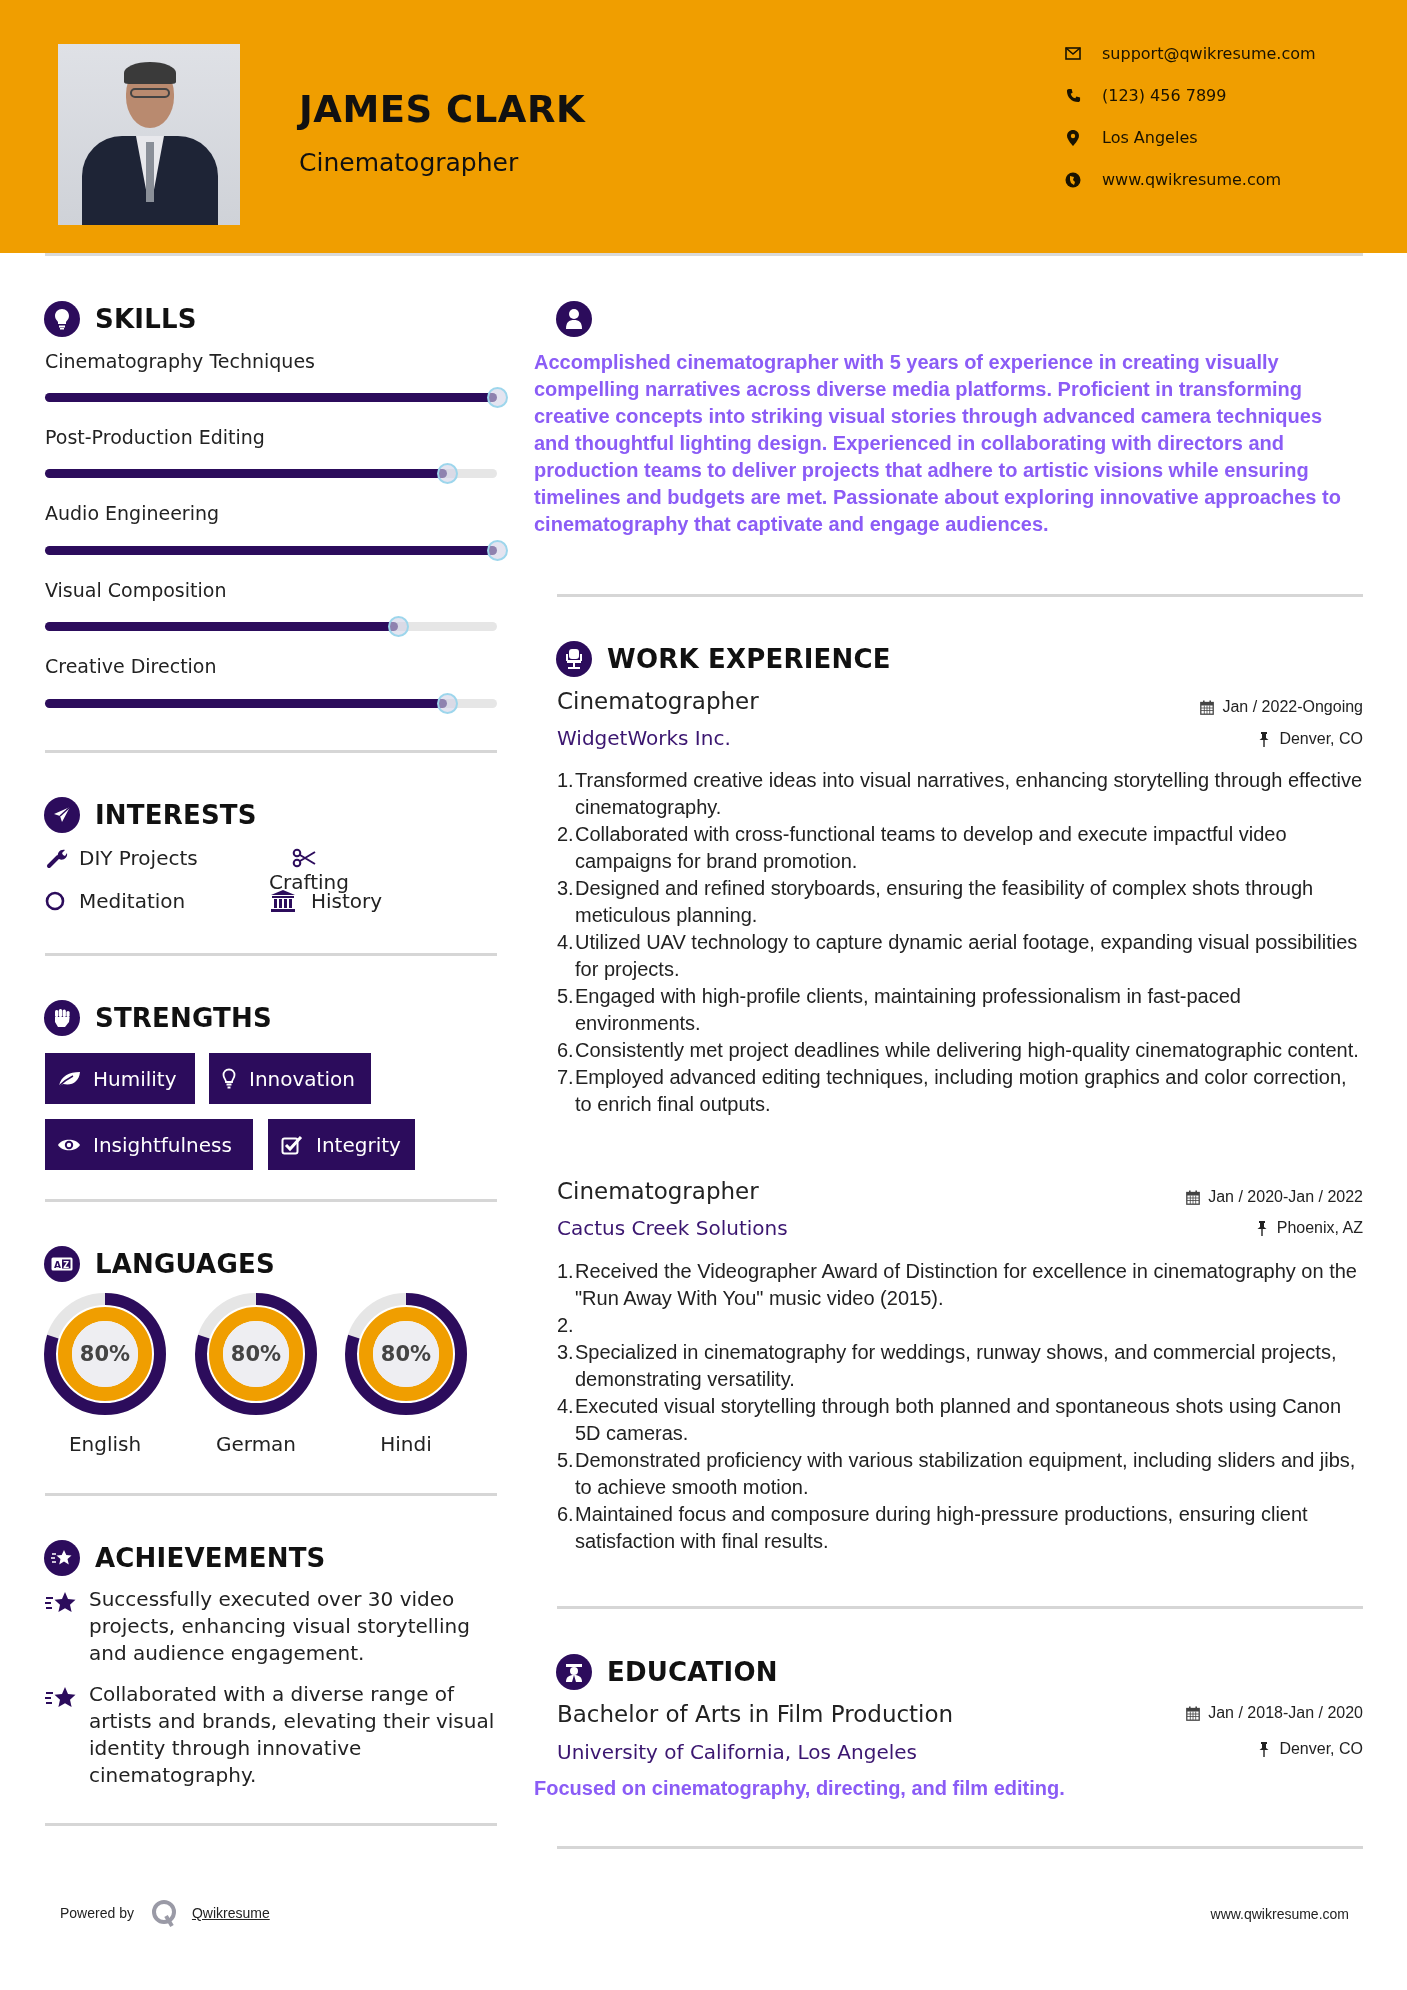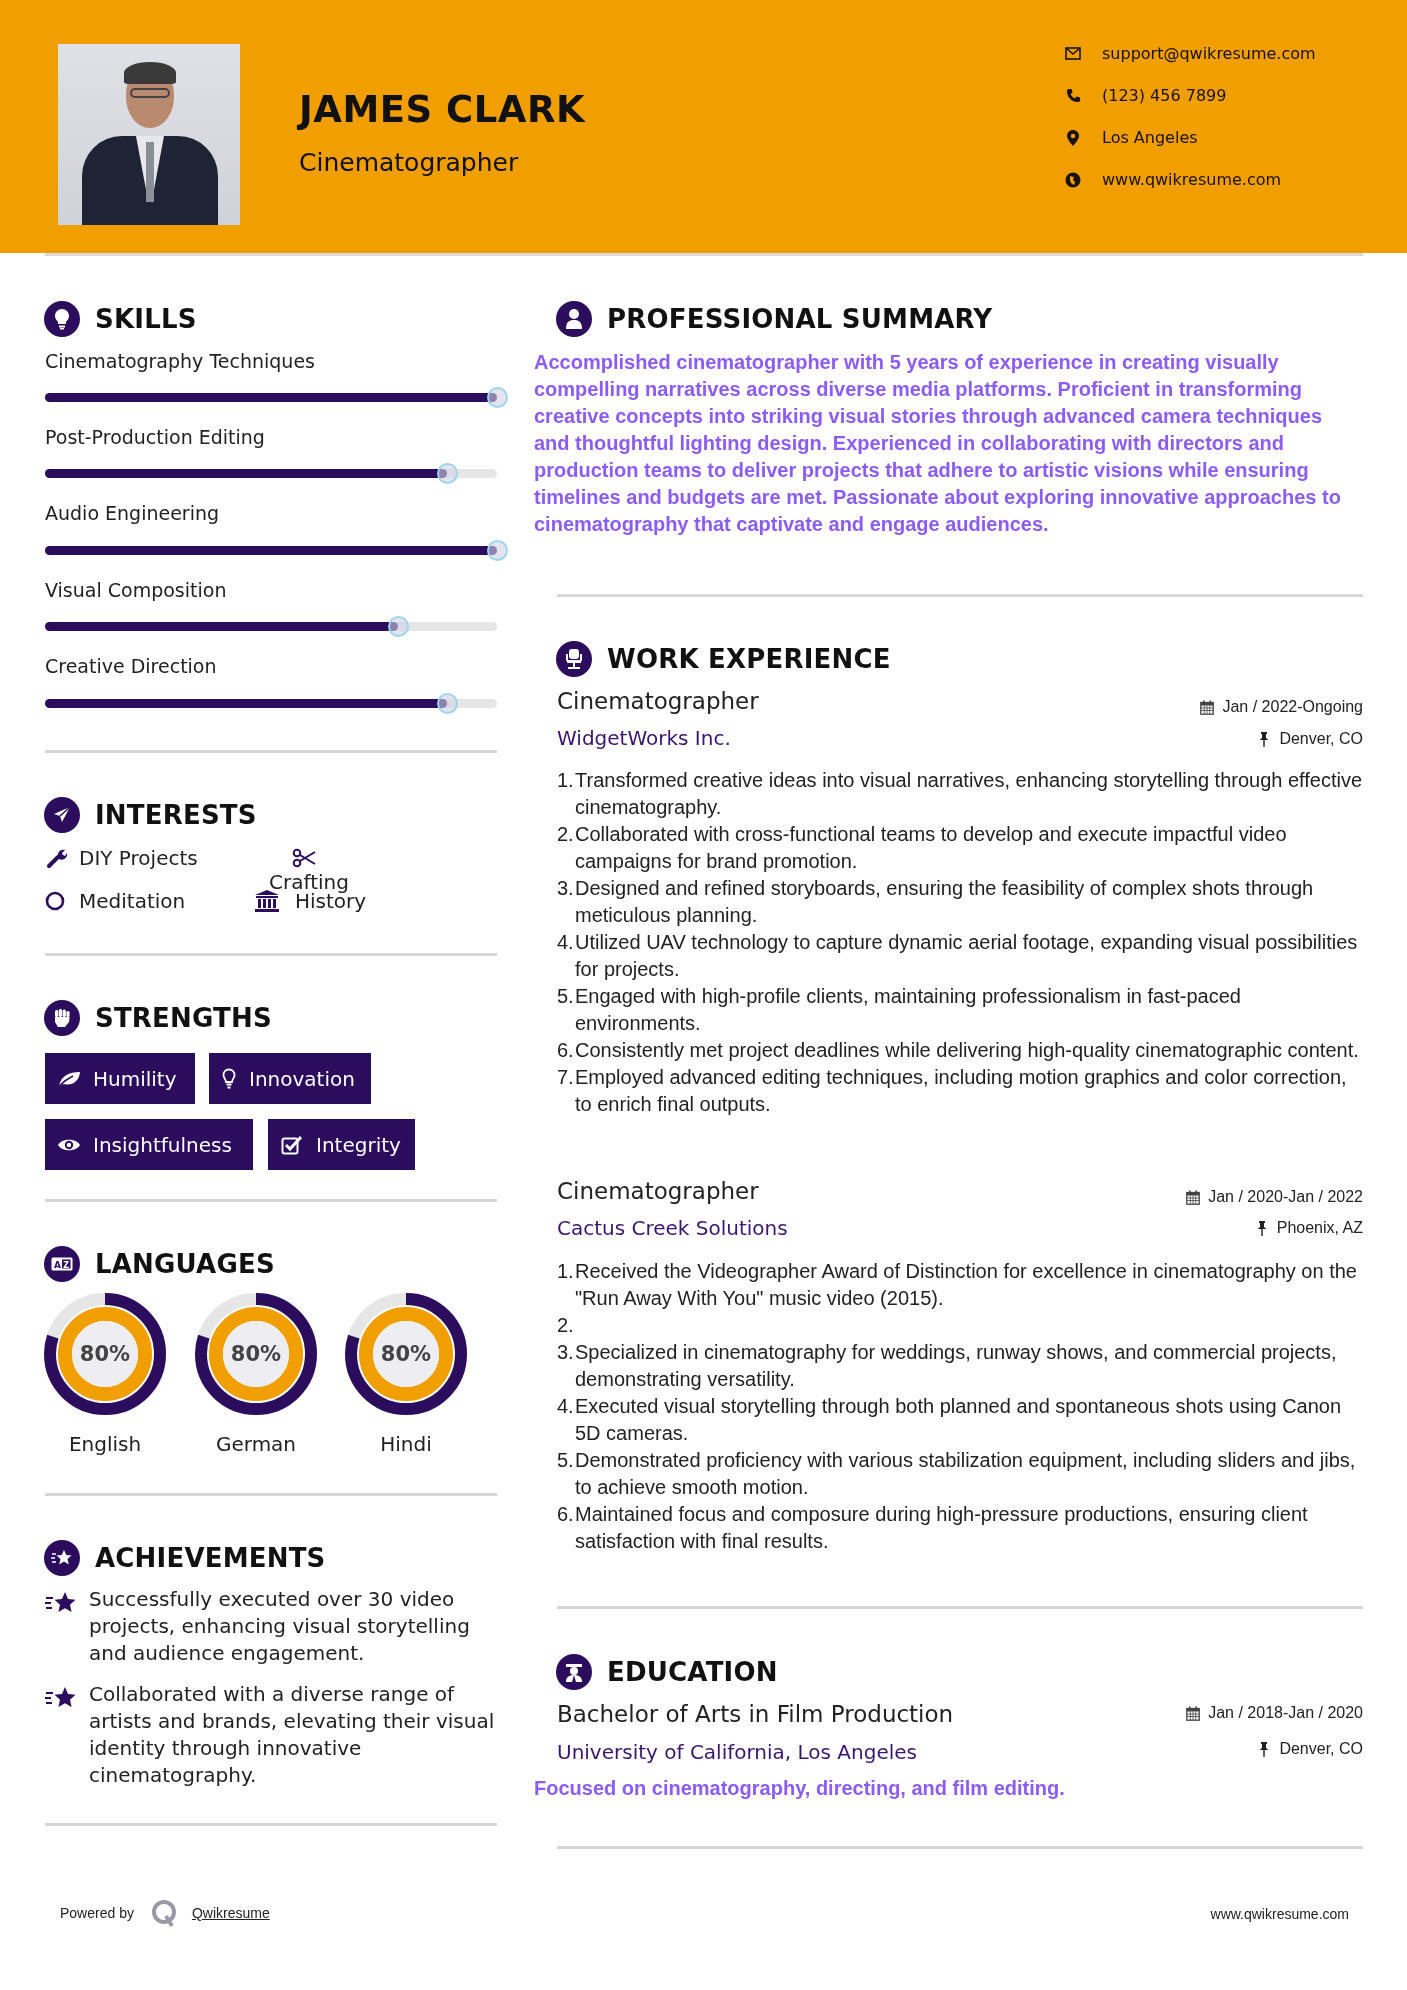--- a/index.html
+++ b/index.html
@@ -191,21 +191,21 @@
   <span>Crafting</span>
 </div>
 <div class="interest" style="left:45px; top:889px;">
   <span class="ii" style="justify-content:flex-start">
     <svg width="20" height="20" viewBox="0 0 20 20">
         <circle cx="10" cy="10" r="8" fill="none" stroke="#2C0C5C" stroke-width="2.6"></circle>
       </svg>
   </span>
   <span>Meditation</span>
 </div>
-<div class="interest" style="left:253px; top:889px;">
+<div class="interest" style="left:269px; top:889px;">
   <span class="ii" style="width:28px;margin-right:14px">
     <svg width="26" height="22" viewBox="0 0 26 22">
         <path d="M13 0 L25 5 L1 5 Z" fill="#2C0C5C"></path>
         <rect x="2" y="6" width="22" height="2" fill="#2C0C5C"></rect>
         <rect x="4" y="9" width="3" height="9" fill="#2C0C5C"></rect>
         <rect x="9" y="9" width="3" height="9" fill="#2C0C5C"></rect>
         <rect x="14" y="9" width="3" height="9" fill="#2C0C5C"></rect>
         <rect x="19" y="9" width="3" height="9" fill="#2C0C5C"></rect>
         <rect x="1" y="19" width="24" height="3" fill="#2C0C5C"></rect>
       </svg>
@@ -351,21 +351,20 @@
 
 <div class="rule" style="left:45px; top:1823px; width:452px;"></div>
 
 <div class="sec-head" style="left:556px; top:301px;">
   <span class="sec-icon">
     <svg width="18" height="22" viewBox="0 0 18 22">
         <circle cx="9" cy="6" r="5" fill="#fff"></circle>
         <path d="M1 21 C1 14 4 12 9 12 C14 12 17 14 17 21 Z" fill="#fff"></path>
       </svg>
   </span>
-  <span class="sec-title">PROFESSIONAL SUMMARY</span>
 </div>
 
 <div class="para" style="top:349px;">Accomplished cinematographer with 5 years of experience in creating visually compelling narratives across diverse media platforms. Proficient in transforming creative concepts into striking visual stories through advanced camera techniques and thoughtful lighting design. Experienced in collaborating with directors and production teams to deliver projects that adhere to artistic visions while ensuring timelines and budgets are met. Passionate about exploring innovative approaches to cinematography that captivate and engage audiences.</div>
 
 <div class="rule" style="left:557px; top:594px; width:806px;"></div>
 
 <div class="sec-head" style="left:556px; top:641px;">
   <span class="sec-icon">
     <svg width="18" height="22" viewBox="0 0 18 22">
         <rect x="4" y="1" width="10" height="10" rx="3" fill="#fff"></rect>

